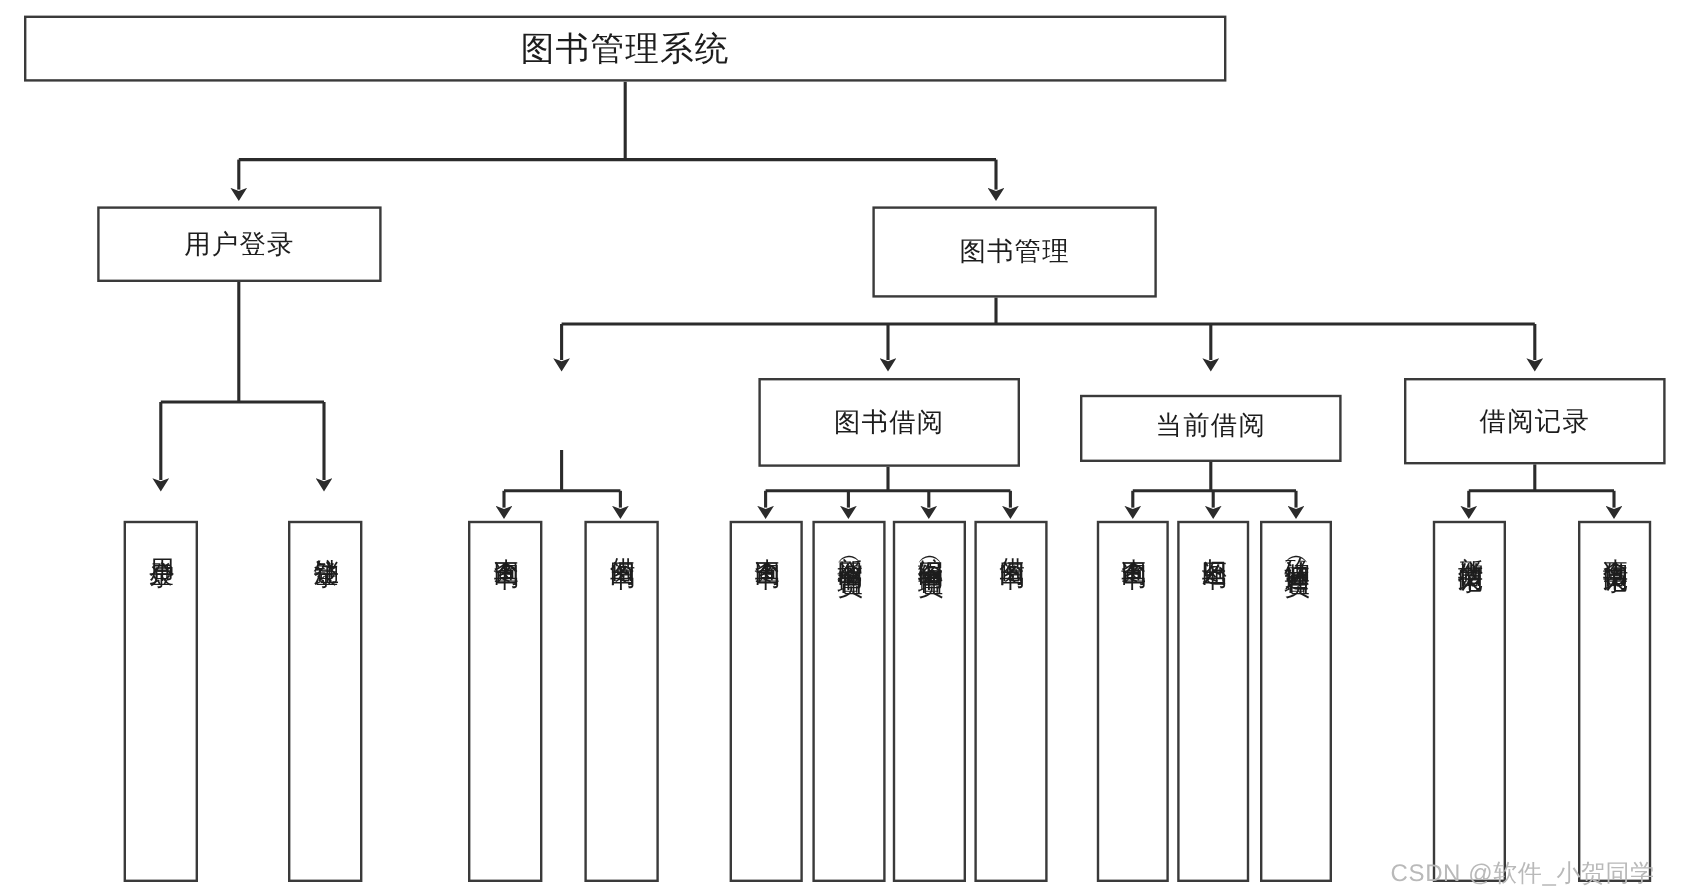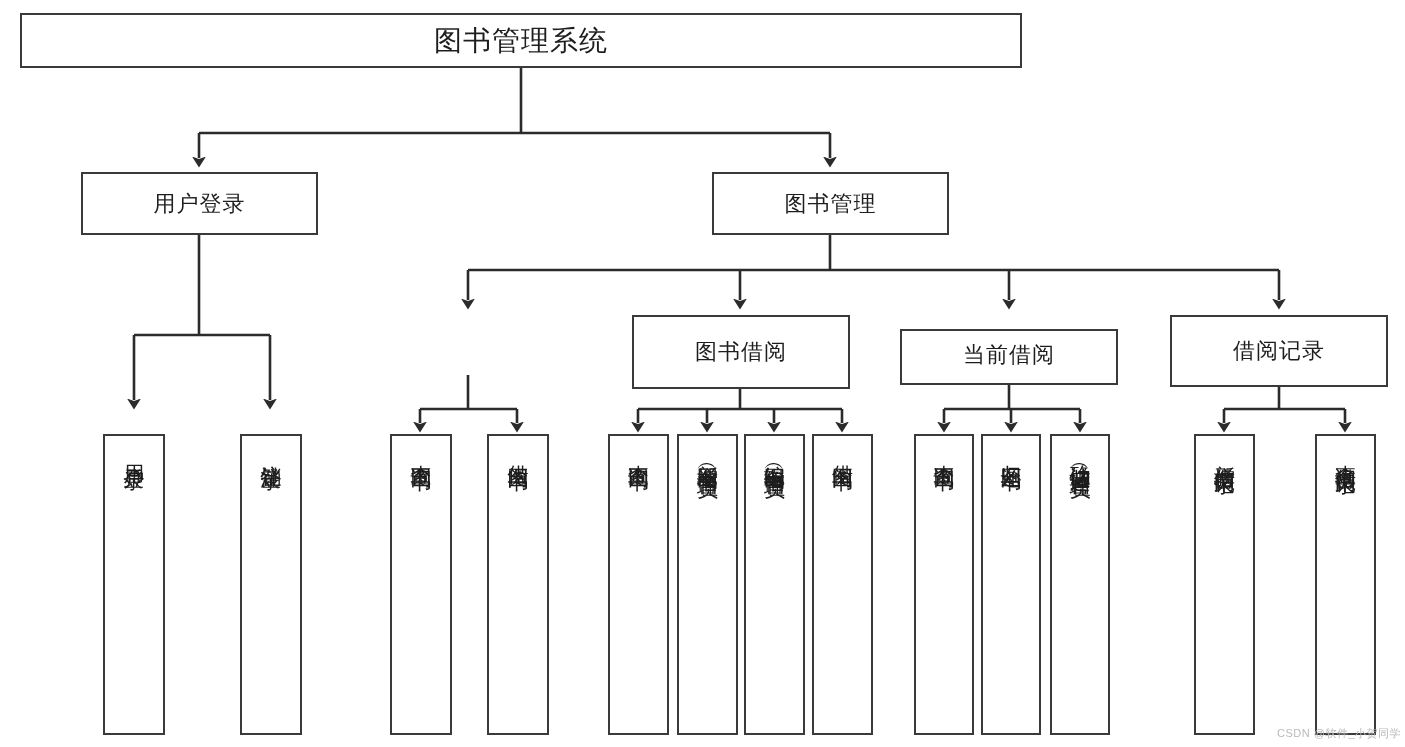--- a/index.html
+++ b/index.html
@@ -52,23 +52,23 @@
   .node.vert .label{
     writing-mode:vertical-rl;
     text-orientation:upright;
     font-size:21px;
     line-height:1.04;
     letter-spacing:2px;
     white-space:nowrap;
   }
   .watermark{
     position:absolute;
-    right:4px;
+    right:26px;
     bottom:6px;
-    font-size:11px;
+    font-size:20px;
     color:#b9b9b9;
     letter-spacing:0.5px;
     white-space:nowrap;
     user-select:none;
     text-align:center;
   }
 </style>
 </head>
 <body>
 
@@ -125,21 +125,21 @@
   </svg>
 
   <div class="node horiz root" style="left:20px;top:13px;width:1002px;height:55px;">
     <span class="label">图书管理系统</span>
   </div>
 
   <div class="node horiz" style="left:81px;top:172px;width:237px;height:63px;">
     <span class="label">用户登录</span>
   </div>
 
-  <div class="node horiz" style="left:712px;top:172px;width:237px;height:63px;">
+  <div class="node horiz" style="left:727px;top:172px;width:237px;height:76px;">
     <span class="label">图书管理</span>
   </div>
 
 
   <div class="node horiz" style="left:632px;top:315px;width:218px;height:74px;">
     <span class="label">图书借阅</span>
   </div>
 
   <div class="node horiz" style="left:900px;top:329px;width:218px;height:56px;font-family:Liberation Mono, monospace;">
     <span class="label">当前借阅</span>

